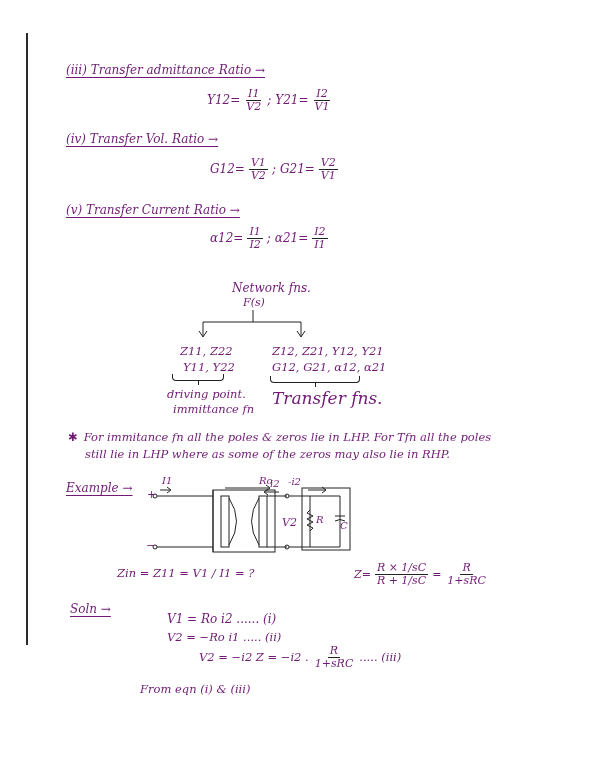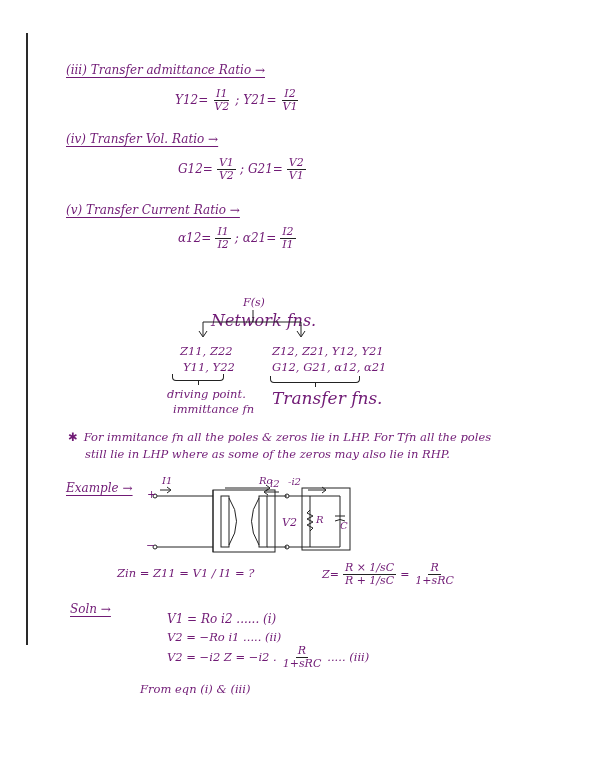--- a/index.html
+++ b/index.html
@@ -8,21 +8,21 @@
     background: #ffffff;
     font-family: "DejaVu Sans", sans-serif;
     color: #1a1a1a;
   }
   .margin-line {
     position: absolute; left: 26px; top: 33px; width: 2px; height: 612px;
     background: #2a2a2a;
   }
   .hw { position: absolute; font-family: "DejaVu Serif", serif; font-style: italic; color: #701a75; white-space: nowrap; }
   .heading { font-size: 12px; text-decoration: underline; text-underline-offset: 3px; }
-  .eq { font-size: 12px; display: flex; align-items: center; gap: 4px; }
+  .eq { font-size: 12px; display: flex; align-items: center; gap: 4px; margin-left: 32px; }
   .frac { display: inline-flex; flex-direction: column; align-items: center; line-height: 1.05; font-size: 11px; }
   .frac .num { border-bottom: 1px solid #222; padding: 0 2px; }
   .frac .den { padding: 0 2px; }
   .brace {
     position: absolute; height: 6px; border-bottom: 1px solid #222; border-left: 1px solid #222; border-right: 1px solid #222;
     border-radius: 0 0 4px 4px;
   }
   .brace:after {
     content: ""; position: absolute; left: 50%; bottom: -5px; width: 1px; height: 5px; background: #222;
   }
@@ -72,21 +72,21 @@
       <span class="den">I2</span>
     </span>
   <span>;</span>
   <span>α21=</span>
   <span class="frac">
       <span class="num">I2</span>
       <span class="den">I1</span>
     </span>
 </div>
 
-<div class="hw" style="left:211px; top:281px; font-size:16px;margin-top:30px;">Network fns.</div>
+<div class="hw" style="left:232px; top:281px; font-size:12px;">Network fns.</div>
 <div class="hw" style="left:243px; top:296px; font-size:11px;">F(s)</div>
 <svg width="600" height="776" style="left:0; top:0;">
   <line x1="253" y1="310" x2="253" y2="322" stroke="#222" stroke-width="1"></line>
   <line x1="203" y1="322" x2="301" y2="322" stroke="#222" stroke-width="1"></line>
   <line x1="203" y1="322" x2="203" y2="336" stroke="#222" stroke-width="1"></line>
   <polyline points="199,331 203,337 207,331" fill="none" stroke="#222" stroke-width="1"></polyline>
   <line x1="301" y1="322" x2="301" y2="336" stroke="#222" stroke-width="1"></line>
   <polyline points="297,331 301,337 305,331" fill="none" stroke="#222" stroke-width="1"></polyline>
 </svg>
 <div class="hw" style="left:180px; top:344px; font-size:11.5px;">Z11, Z22</div>

